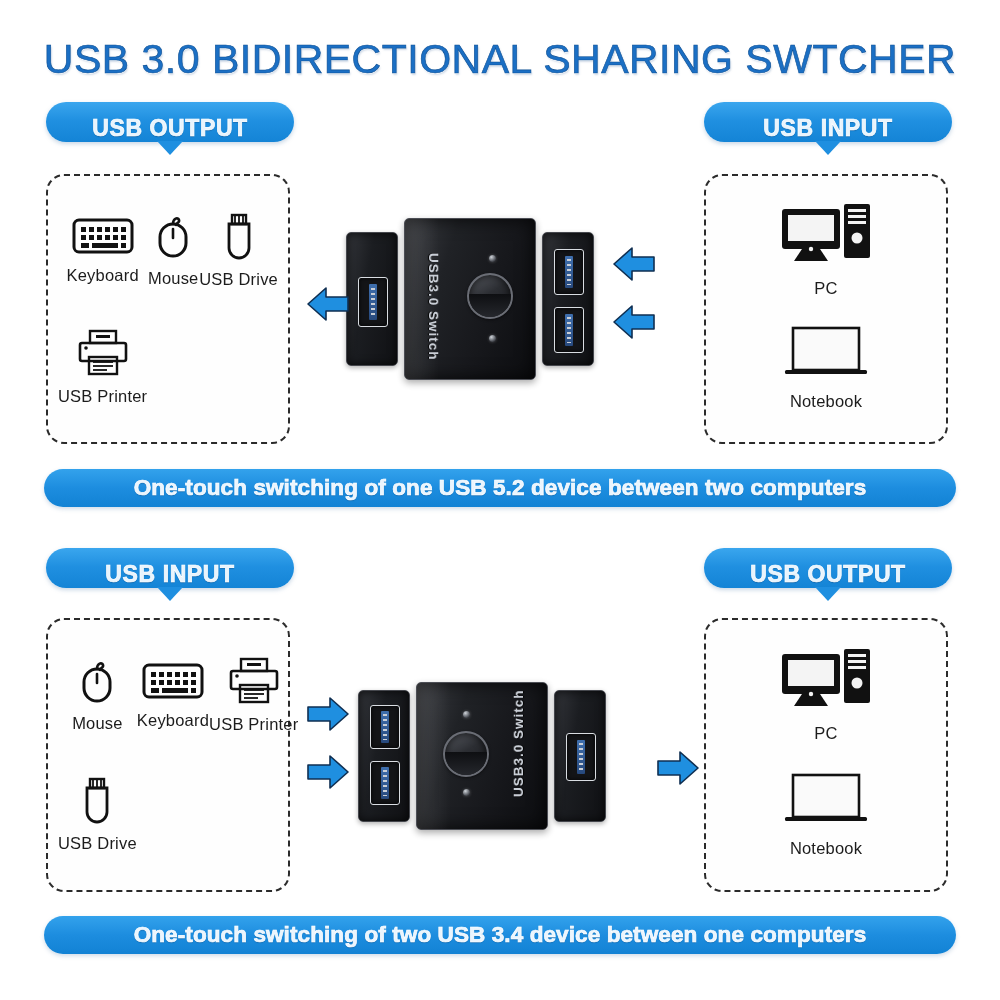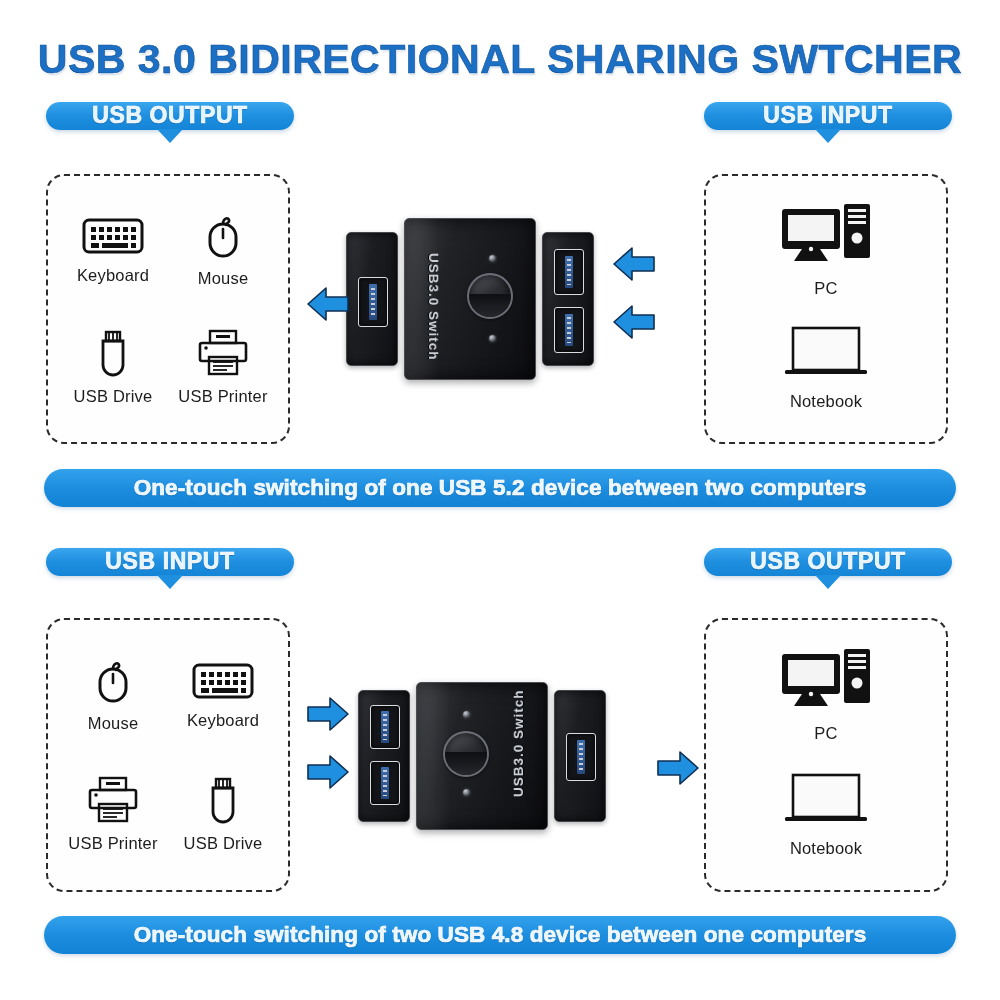--- a/index.html
+++ b/index.html
@@ -19,38 +19,38 @@
     background: #ffffff;
   }
 
   
   .title {
     position: absolute;
     left: 0; right: 0;
     top: 36px;
     text-align: center;
     font-size: 41px;
-    font-weight: 700;
+    font-weight: 400;
     letter-spacing: 0.5px;
     color: #1b6fc4;
     white-space: nowrap;
     -webkit-text-stroke: 0.6px #0d4f93;
     text-shadow: 0 1px 0 rgba(255,255,255,0.85),
                  1px 2px 2px rgba(120,150,185,0.35);
   }
 
   
   .badge {
     position: absolute;
-    height: 28px;
+    height: 40px;
     border-radius: 20px;
     background: linear-gradient(180deg, #3aa6ee 0%, #1f8fe0 48%, #1484d6 100%);
     box-shadow: 0 2px 4px rgba(100,140,180,0.35);
     display: flex;
-    align-items: flex-start;
+    align-items: flex-end;
     justify-content: center;
   }
   .badge-label {
     font-size: 23px;
     font-weight: 700;
     color: #e8f4fd;
     letter-spacing: 0.6px;
     -webkit-text-stroke: 0.7px #ffffff;
     text-shadow: 0 1px 1px rgba(10,60,110,0.45);
     white-space: nowrap;
@@ -71,21 +71,21 @@
   .panel {
     position: absolute;
     border: 2px dashed #2b2b2b;
     border-radius: 18px;
     background: #fefefe;
   }
   .panel-grid {
     position: absolute;
     inset: 0;
     display: grid;
-    grid-template-columns: 1fr 1fr;
+    grid-template-columns: 1fr 1fr 1fr;
     grid-template-rows: 1fr 1fr;
     align-items: center;
     justify-items: center;
     padding: 16px 10px;
   }
   .panel-grid.one-col {
     grid-template-columns: 1fr;
   }
   .cell {
     display: flex;
@@ -555,16 +555,16 @@
         <path d="M42 20 L24 4 L24 13 L2 13 L2 27 L24 27 L24 36 Z" fill="#1f8fe0" stroke="#0f2f52" stroke-width="1.6" stroke-linejoin="round"></path>
       </svg>
   </div>
   <div class="arrow" style="left:656px; top:748px;">
     <svg viewBox="0 0 44 40">
         <path d="M42 20 L24 4 L24 13 L2 13 L2 27 L24 27 L24 36 Z" fill="#1f8fe0" stroke="#0f2f52" stroke-width="1.6" stroke-linejoin="round"></path>
       </svg>
   </div>
 
   <div class="caption" style="top:916px;">
-    <span class="caption-text">One-touch switching of two USB 4.8 device between one computers</span>
+    <span class="caption-text">One-touch switching of two USB 3.4 device between one computers</span>
   </div>
 
 </div>
 
 </body></html>

